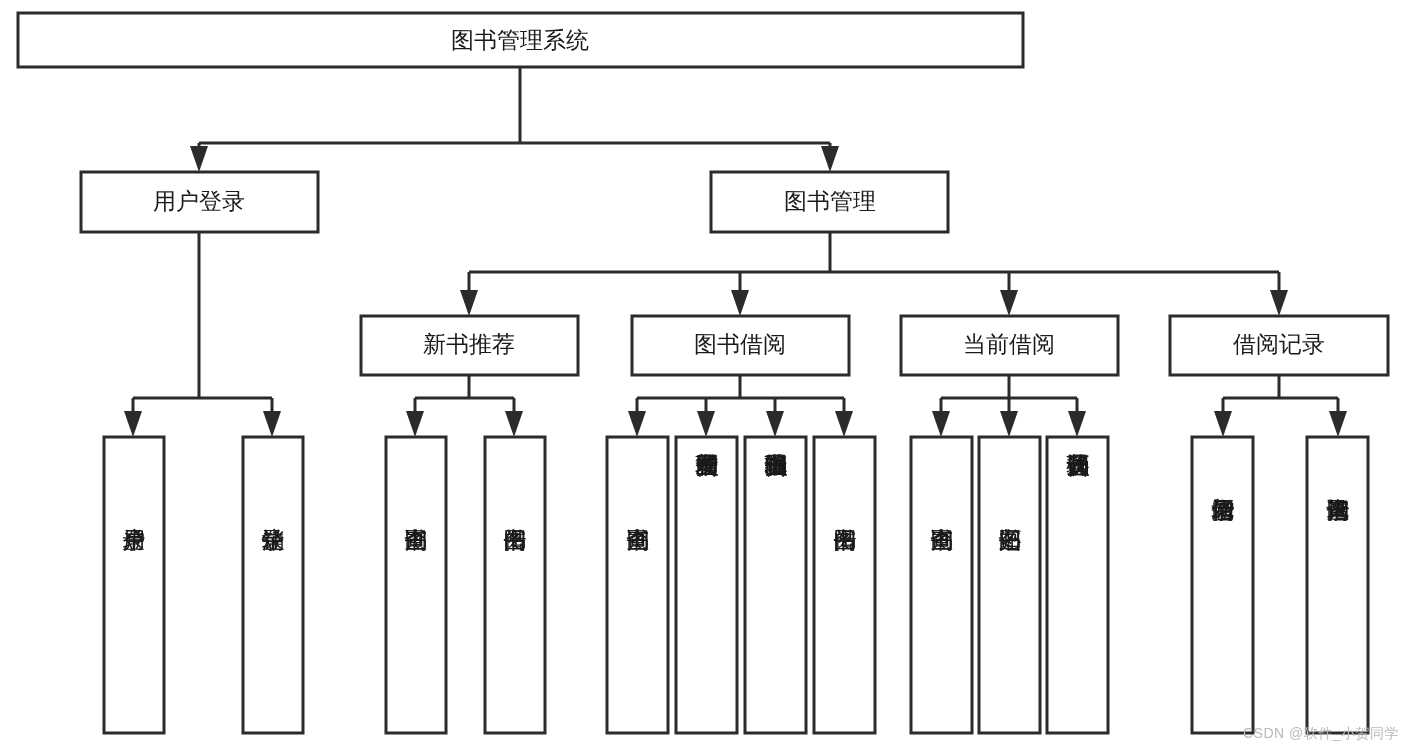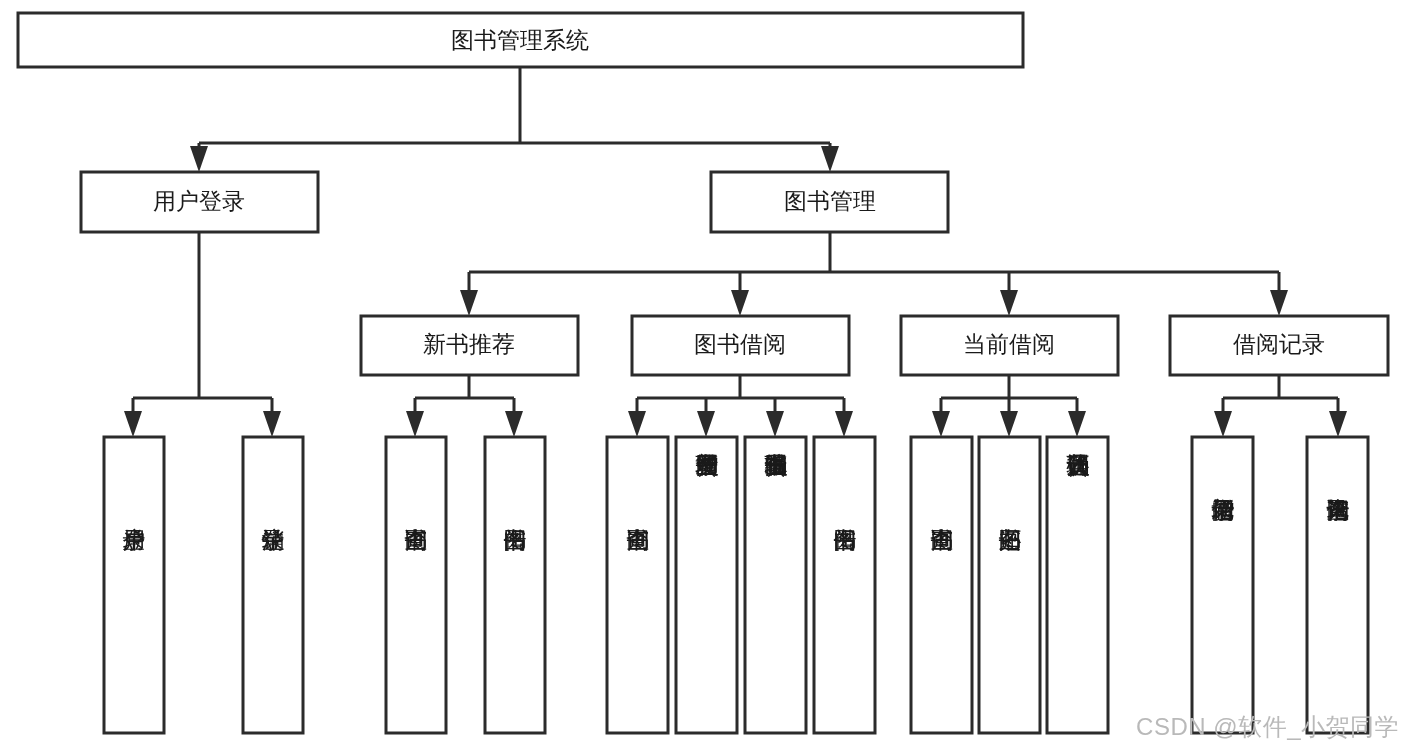--- a/index.html
+++ b/index.html
@@ -52,21 +52,21 @@
     font-family: "Liberation Sans", "DejaVu Sans", sans-serif;
     font-size: 23px;
     fill: #1a1a1a;
     text-anchor: middle;
   }
   .watermark {
     position: absolute;
     right: 6px;
     bottom: 4px;
     font-family: "Liberation Sans", "DejaVu Sans", sans-serif;
-    font-size: 24px;
+    font-size: 14px;
     color: #b9b9b9;
     white-space: nowrap;
     letter-spacing: 0.5px;
   }
 </style>
 </head>
 <body>
 
 <div id="diagram-root">
 

